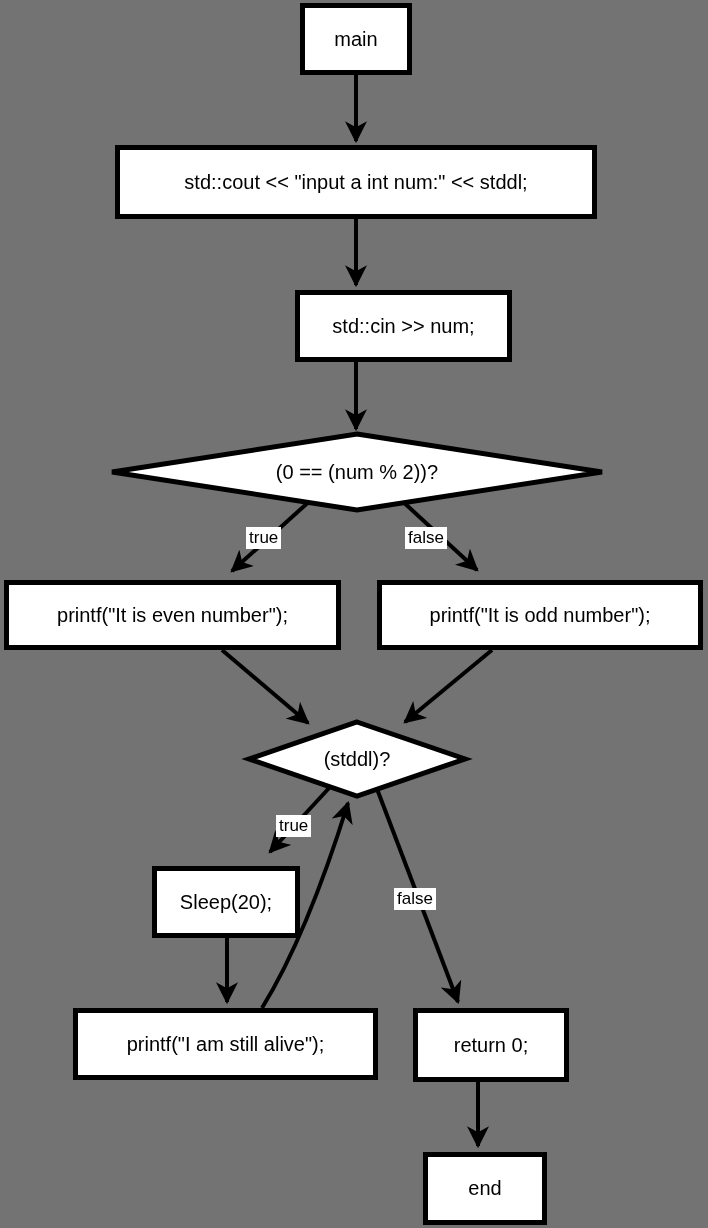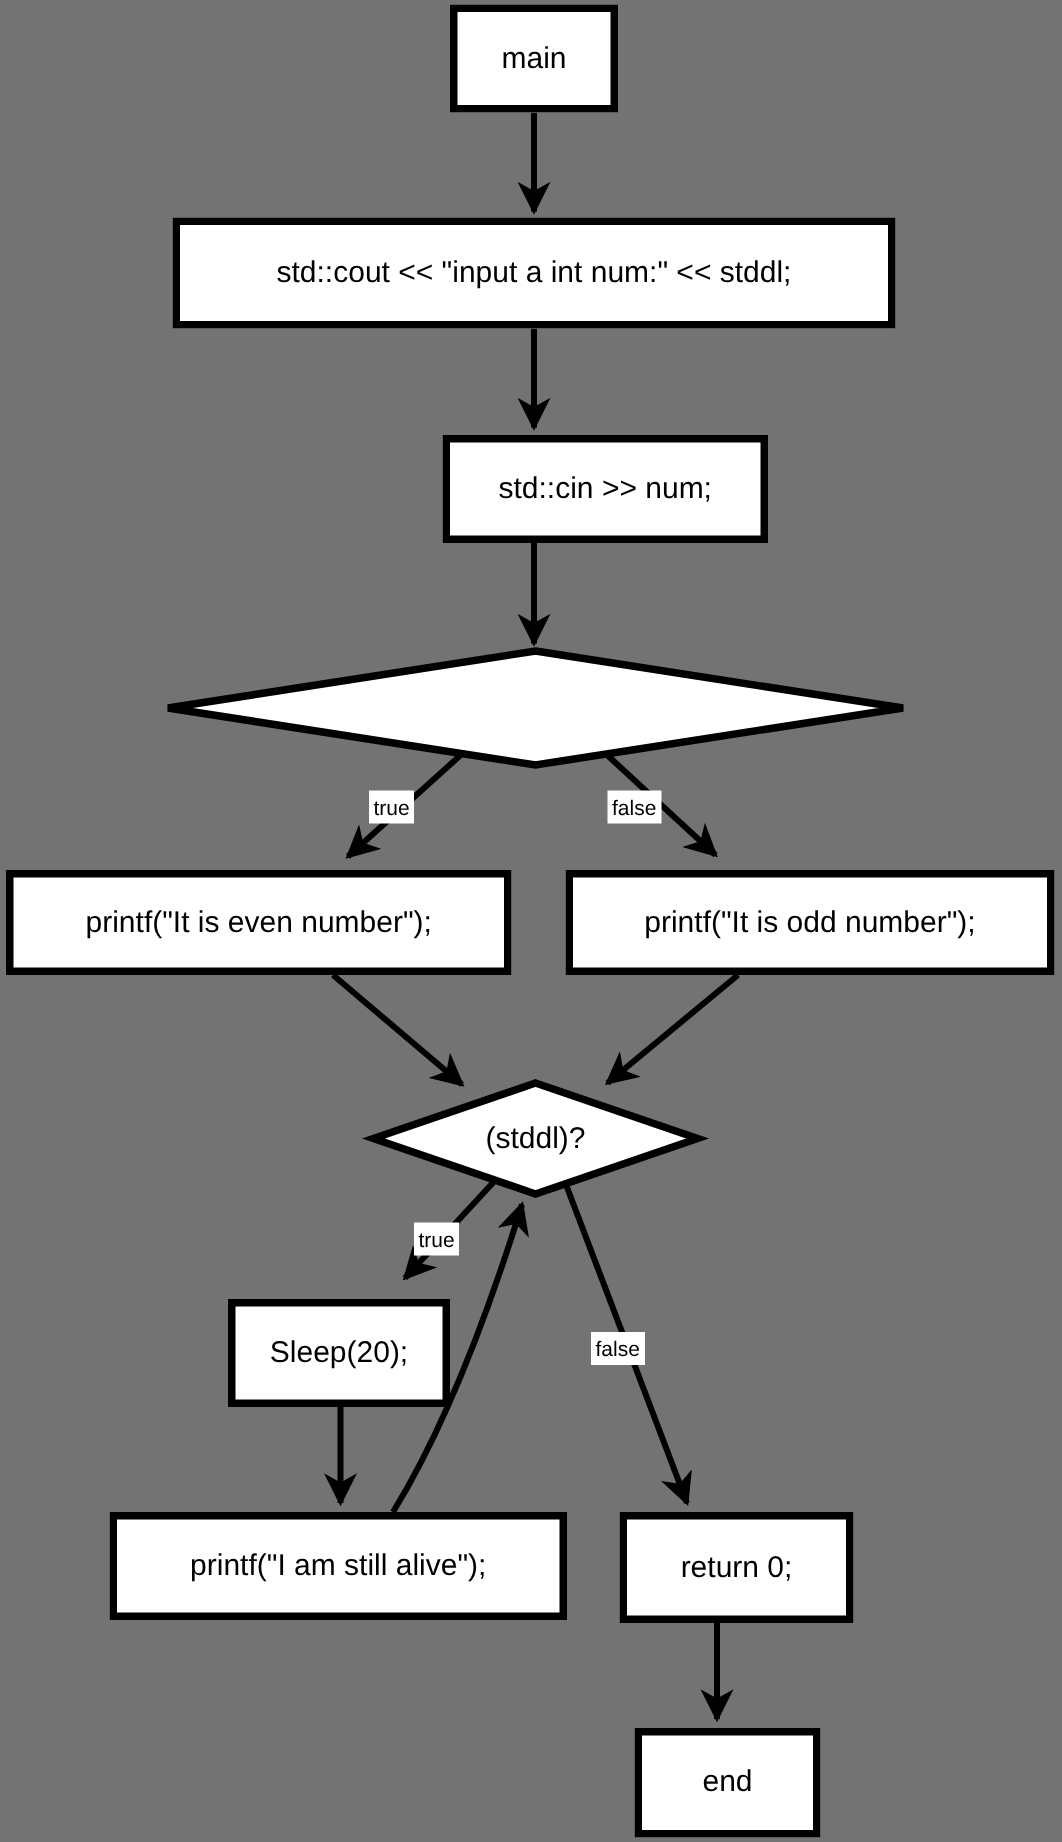--- a/index.html
+++ b/index.html
@@ -37,21 +37,21 @@
     justify-content: center;
     font-size: 20px;
     text-align: center;
     white-space: nowrap;
     z-index: 2;
     pointer-events: none;
   }
   .elabel {
     position: absolute;
     background: #ffffff;
-    font-size: 14px;
+    font-size: 17px;
     line-height: 22px;
     padding: 0 3px;
     white-space: nowrap;
     z-index: 3;
   }
 </style>
 </head>
 <body>
 
 <div class="canvas">
@@ -85,20 +85,21 @@
   <div class="node" style="left:300px; top:3px;    width:112px; height:72px;">main</div>
   <div class="node" style="left:115px; top:145px;  width:482px; height:74px;">std::cout &lt;&lt; "input a int num:" &lt;&lt; stddl;</div>
   <div class="node" style="left:247px; top:290px;  width:217px; height:72px;margin-left:48px;">std::cin &gt;&gt; num;</div>
   <div class="node" style="left:4px;   top:580px;  width:337px; height:70px;">printf("It is even number");</div>
   <div class="node" style="left:377px; top:580px;  width:326px; height:70px;">printf("It is odd number");</div>
   <div class="node" style="left:152px; top:866px;  width:148px; height:72px;">Sleep(20);</div>
   <div class="node" style="left:73px;  top:1008px; width:305px; height:72px;">printf("I am still alive");</div>
   <div class="node" style="left:413px; top:1008px; width:156px; height:74px;">return 0;</div>
   <div class="node" style="left:423px; top:1152px; width:124px; height:73px;">end</div>
 
+  <div class="dlabel" style="left:157px; top:457px; width:400px; height:30px;">(0 == (num % 2))?</div>
   <div class="dlabel" style="left:287px; top:744px; width:140px; height:30px;">(stddl)?</div>
 
   <div class="elabel" style="left:246px; top:527px;">true</div>
   <div class="elabel" style="left:405px; top:527px;">false</div>
   <div class="elabel" style="left:276px; top:815px;">true</div>
   <div class="elabel" style="left:394px; top:888px;">false</div>
 
 </div>
 
 </body></html>

